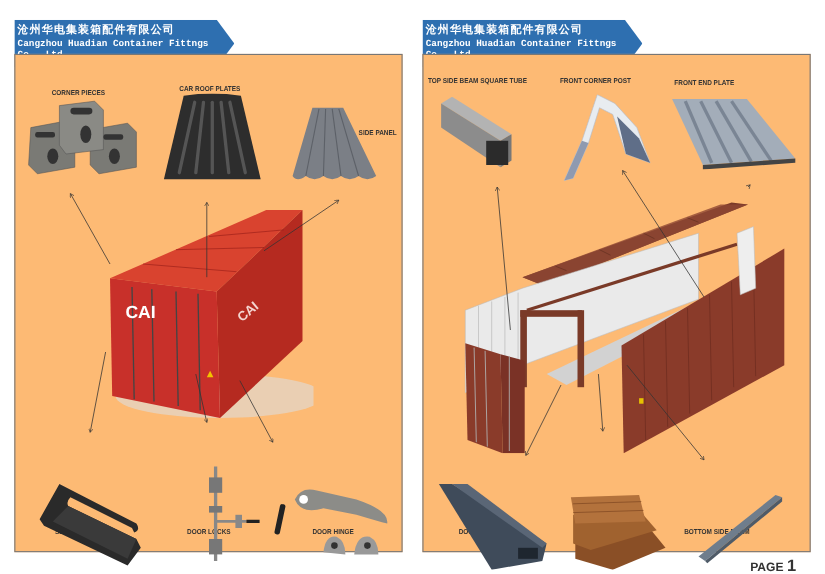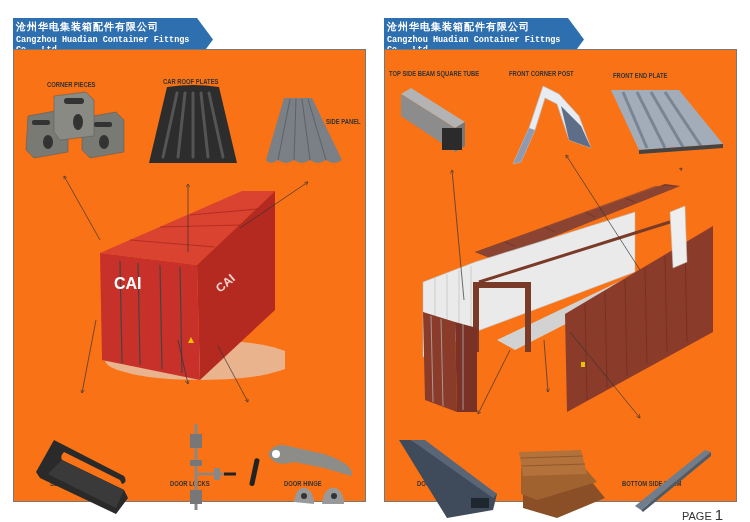--- a/index.html
+++ b/index.html
@@ -7,30 +7,30 @@
   body { position: relative; font-family: "Liberation Sans", sans-serif; color: #222; }
 
   .banner { position: absolute; top: 18px; height: 43px; width: 200px; }
   .banner .bg { position: absolute; inset: 0; background: #2e6fb0;
     clip-path: polygon(0 0, 92% 0, 100% 50%, 92% 100%, 0 100%); }
   .banner .cn { position: absolute; left: 3px; top: 2px; font-size: 10px; font-weight: bold; color: #fff; letter-spacing: 1px; font-family: "DejaVu Serif", serif; }
   .banner .en { position: absolute; left: 3px; top: 17px; font-size: 8.5px; font-weight: bold; color: #fff; font-family: Liberation Mono, monospace; }
   #banner-left { left: 13px; }
   #banner-right { left: 384px; }
 
-  .panel { position: absolute; top: 49px; height: 453px; border: 1.5px solid #777; background: #f97316; }
+  .panel { position: absolute; top: 49px; height: 453px; border: 1.5px solid #777; background: #fdba74; }
   #panel-left { left: 13px; width: 353px; }
   #panel-right { left: 384px; width: 353px; }
 
   .label { position: absolute; font-size: 6.5px; font-weight: bold; color: #333; white-space: nowrap; transform: scaleX(0.9); transform-origin: left; }
 
   .part { position: absolute; }
   svg { display: block; }
 
-  .page-num { position: absolute; left: 682px; top: 506px; font-size: 11px; font-weight: normal; color: #333; }
+  .page-num { position: absolute; left: 682px; top: 506px; font-size: 11px; font-weight: bold; color: #333; }
   .page-num .n { font-size: 15px; }
   .arrows { position: absolute; left: 0; top: 0; width: 750px; height: 522px; pointer-events: none; }
 </style>
 </head>
 <body>
 
 <div id="banner-left" class="banner">
   <div class="bg"></div>
   <div class="cn">沧州华电集装箱配件有限公司</div>
   <div class="en">Cangzhou Huadian Container Fittngs Co., Ltd.</div>

